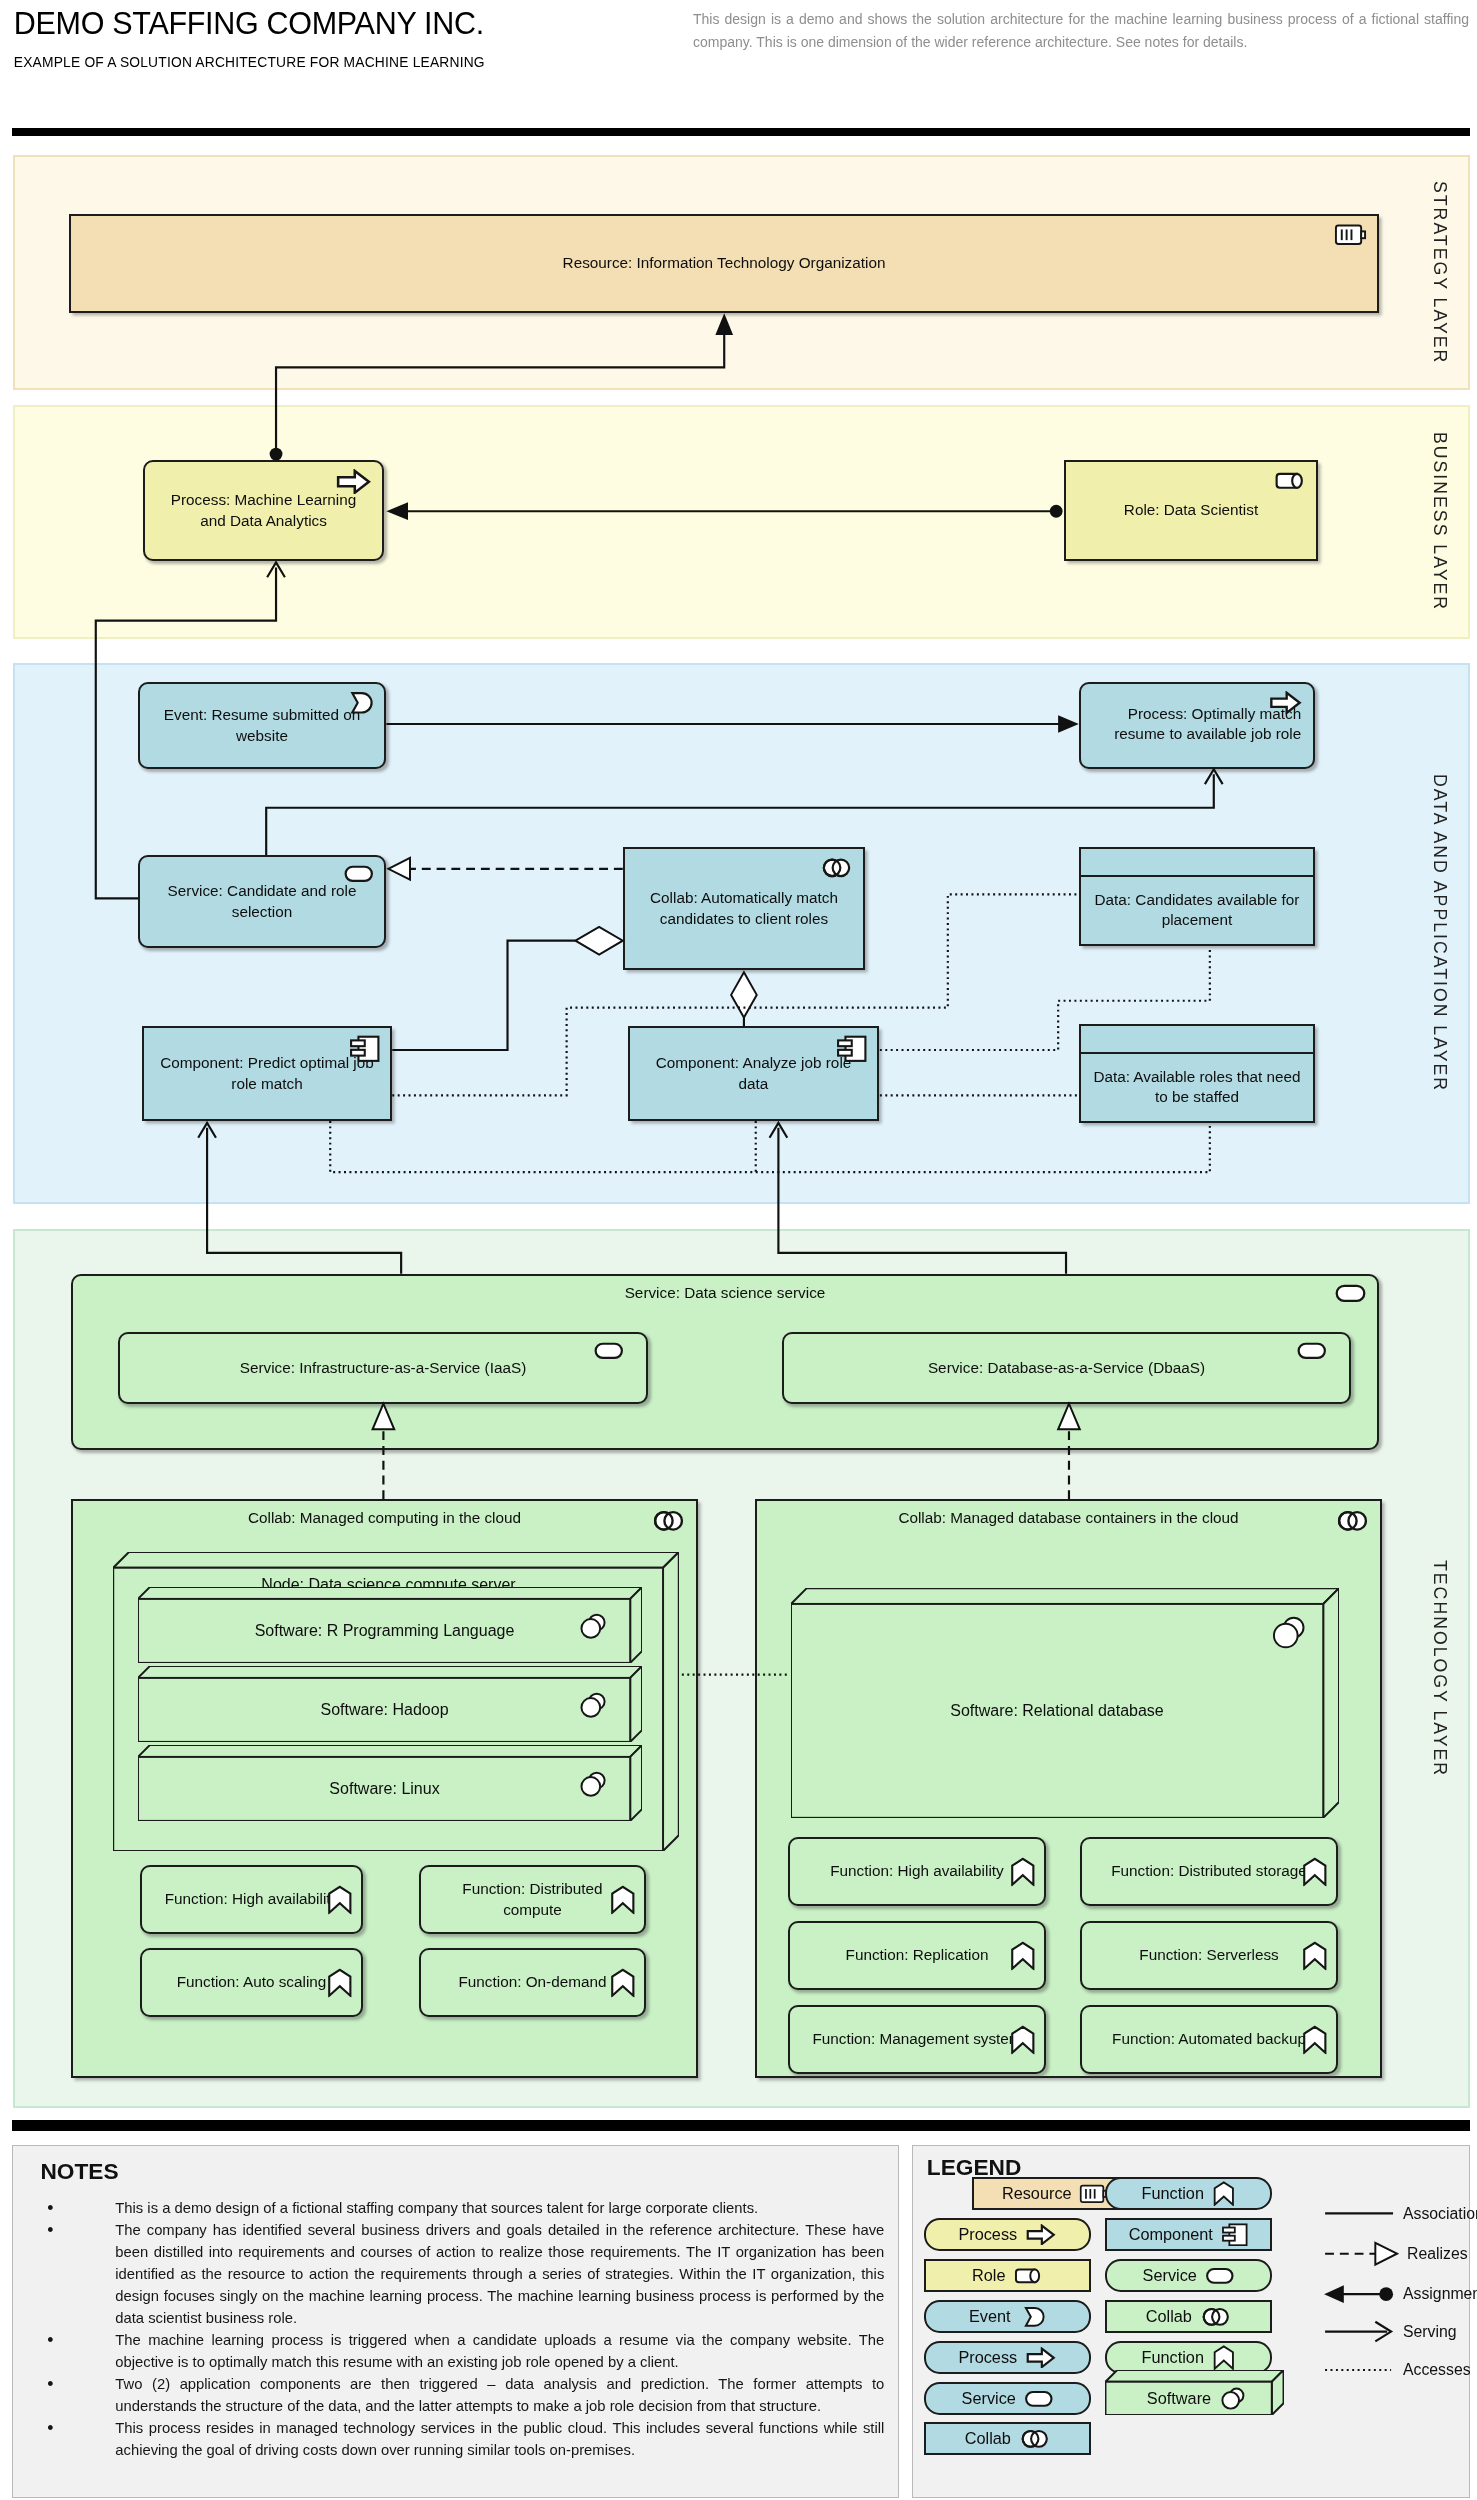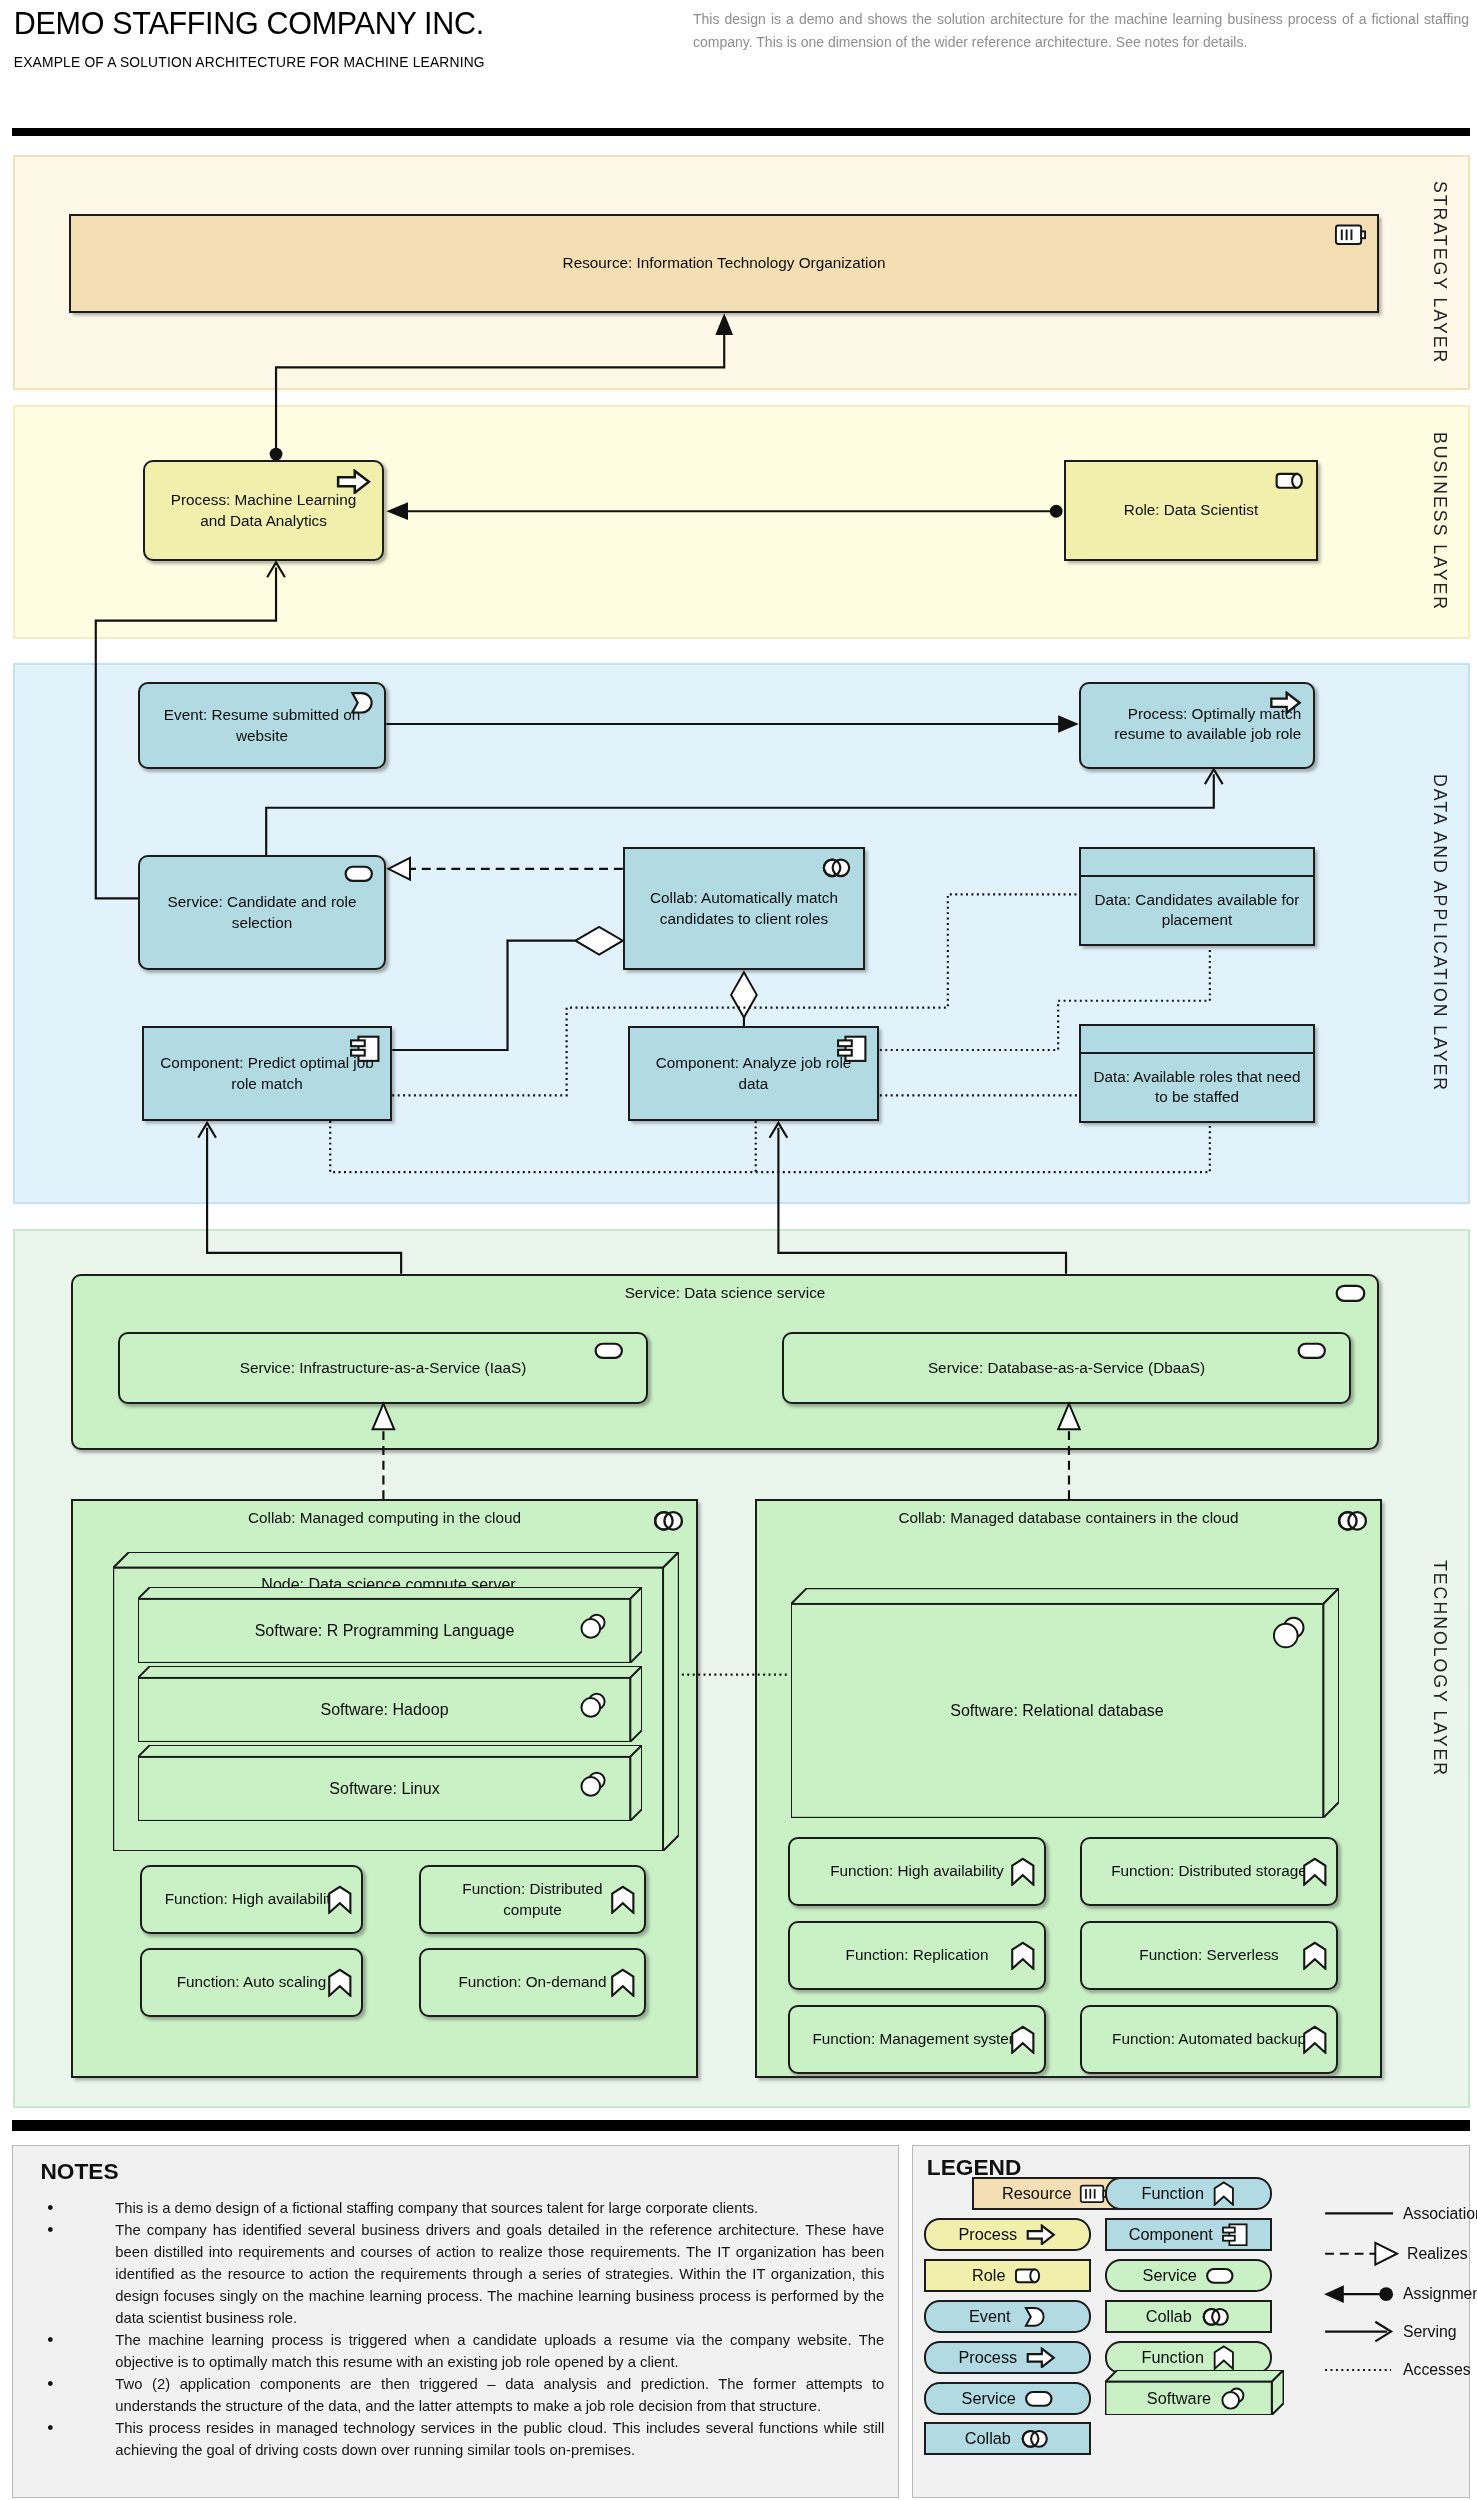--- a/index.html
+++ b/index.html
@@ -98,21 +98,21 @@
     <svg class="corner-icon" width="31.5" height="23.6" viewBox="0 0 26 22">
       <path class="icn" d="M7,2 H16 A9,9 0 0 1 16,20 H7 L12,11 Z"></path>
     </svg>
   </div>
   <div class="abox blue round" style="left:1079px;top:682px;width:236px;height:87px;padding-top:1px;text-align:right;">
     <span>Process: Optimally match resume to available job role</span>
     <svg class="corner-icon" width="35" height="23.6" viewBox="0 0 26 20">
       <polygon class="icn" points="1,6.5 14,6.5 14,1.5 25,10 14,18.5 14,13.5 1,13.5"></polygon>
     </svg>
   </div>
-  <div class="abox blue round" style="left:138px;top:855px;width:248px;height:115px;">
+  <div class="abox blue round" style="left:138px;top:855px;width:248px;height:93px;">
     <span>Service: Candidate and role selection</span>
     <svg class="corner-icon" width="31.5" height="19.7" viewBox="0 0 28 18">
       <rect class="icn" x="2" y="2.5" width="24" height="13" rx="6.5"></rect>
     </svg>
   </div>
   <div class="abox blue" style="left:623px;top:847px;width:242px;height:123px;">
     <span>Collab: Automatically match candidates to client roles</span>
     <svg class="corner-icon" width="33" height="23.6" viewBox="0 0 30 20">
       <circle class="icn" cx="11" cy="10" r="7.5"></circle>
       <circle class="icn" cx="19" cy="10" r="7.5"></circle>

